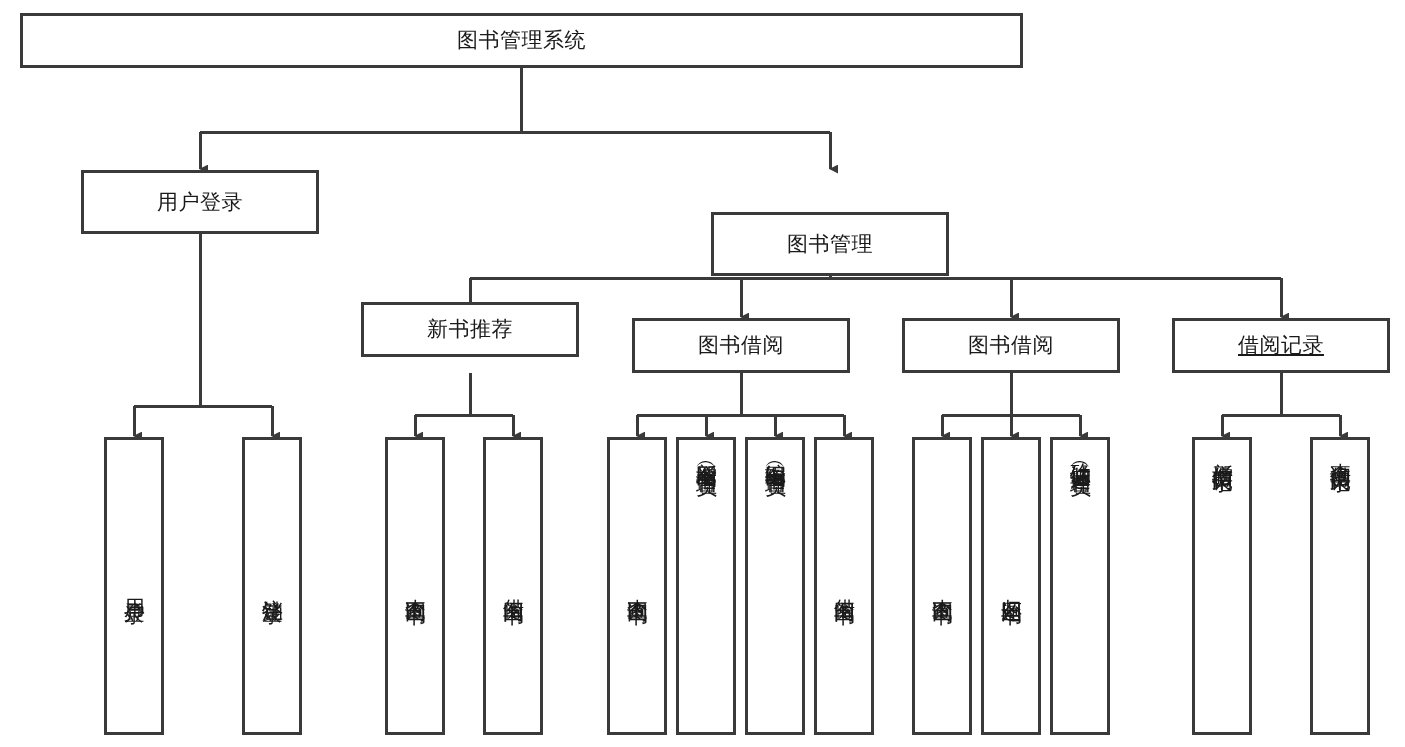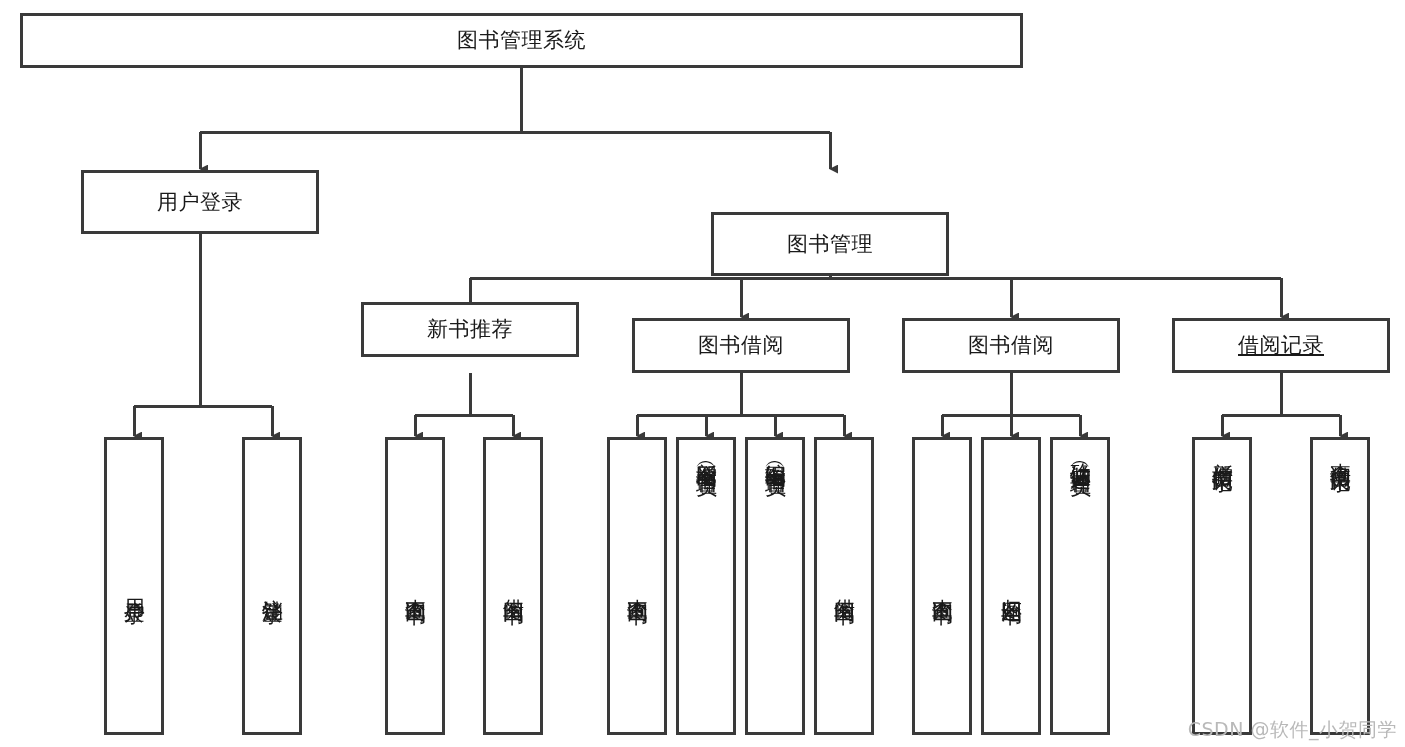--- a/index.html
+++ b/index.html
@@ -181,14 +181,13 @@
         <span class="node-label" style="color: rgb(26, 26, 26);">确认归还（管理员）</span>
       </div>
       <div class="node level-3 leaf" style="left: 1192px; top: 437px; width: 60px; height: 298px; border-color: rgb(58, 58, 58);">
         <span class="node-label" style="color: rgb(26, 26, 26);">新增借阅记录</span>
       </div>
       <div class="node level-3 leaf" style="left: 1310px; top: 437px; width: 60px; height: 298px; border-color: rgb(58, 58, 58);">
         <span class="node-label" style="color: rgb(26, 26, 26);">查询借阅记录</span>
       </div>
     </div>
 
-  <div class="watermark">CSDN @软件_小贺同学</div>
 </div>
 
 </body></html>

